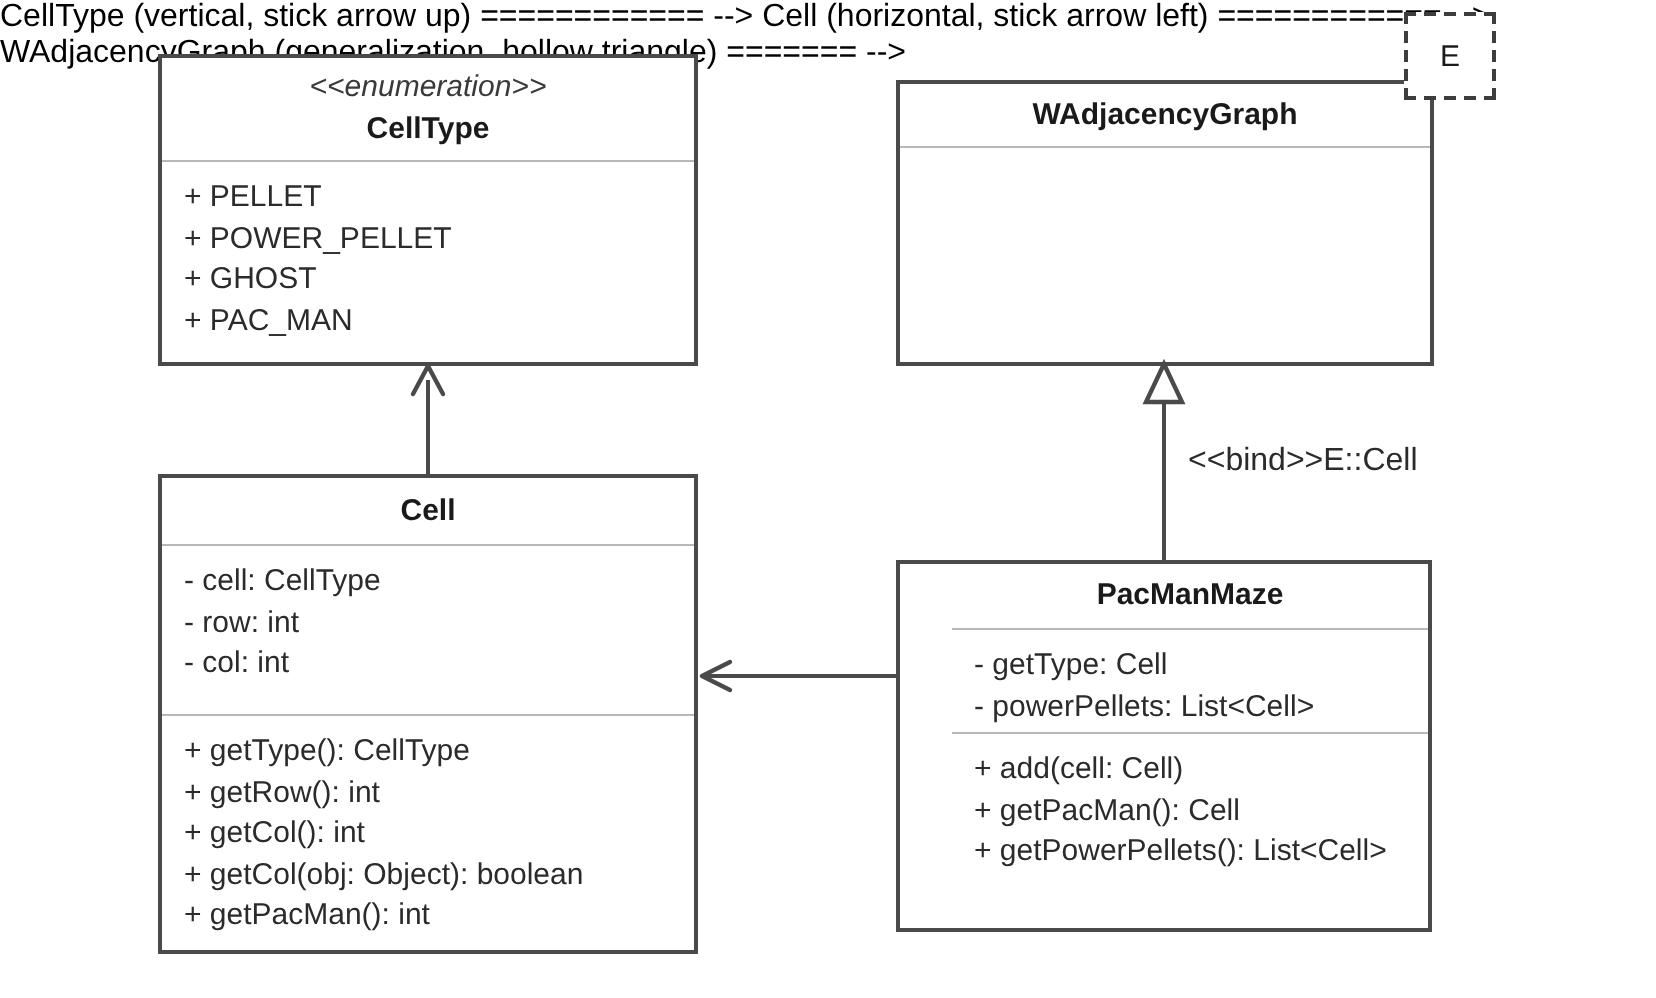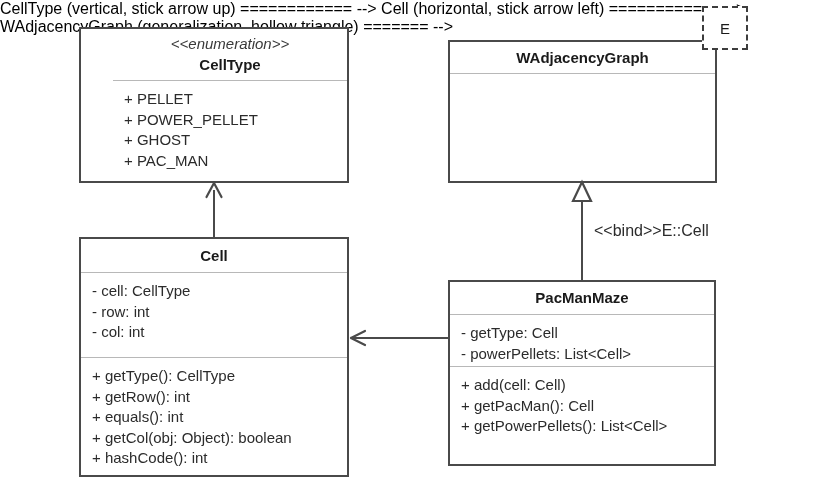--- a/index.html
+++ b/index.html
@@ -104,21 +104,21 @@
     position: absolute;
     overflow: visible;
   }
 </style>
 </head>
 <body>
 
 <div id="canvas">
 
   
-  <div class="uml-class" id="box-celltype" style="left:79px; top:27px; width:270px; height:156px;padding-left:32px;">
+  <div class="uml-class" id="box-celltype" style="left:79px; top:27px; width:270px; height:156px;">
     <div class="cls-header" style="height:52px;">
       <div class="cls-stereotype">&lt;&lt;enumeration&gt;&gt;</div>
       <div class="cls-name">CellType</div>
     </div>
     <div class="cls-compartment grow">
       <div class="member">+ PELLET</div>
       <div class="member">+ POWER_PELLET</div>
       <div class="member">+ GHOST</div>
       <div class="member">+ PAC_MAN</div>
     </div>
@@ -130,41 +130,41 @@
       <div class="cls-name">Cell</div>
     </div>
     <div class="cls-compartment" style="height:84px;">
       <div class="member">- cell: CellType</div>
       <div class="member">- row: int</div>
       <div class="member">- col: int</div>
     </div>
     <div class="cls-compartment divider grow">
       <div class="member">+ getType(): CellType</div>
       <div class="member">+ getRow(): int</div>
-      <div class="member">+ equals(): int</div>
+      <div class="member">+ getCol(): int</div>
       <div class="member">+ getCol(obj: Object): boolean</div>
-      <div class="member">+ hashCode(): int</div>
+      <div class="member">+ getPacMan(): int</div>
     </div>
   </div>
 
   
   <div class="uml-class" id="box-graph" style="left:448px; top:40px; width:269px; height:143px;">
     <div class="cls-header" style="height:32px;">
       <div class="cls-name">WAdjacencyGraph</div>
     </div>
     <div class="cls-compartment grow"></div>
   </div>
 
   
   <div class="template-param" style="left:702px; top:6px; width:46px; height:44px;">
     <span>E</span>
   </div>
 
   
-  <div class="uml-class" id="box-maze" style="left:448px; top:280px; width:268px; height:186px;">
+  <div class="uml-class" id="box-maze" style="left:448px; top:280px; width:268px; height:186px;padding-left:26px;">
     <div class="cls-header" style="height:33px;">
       <div class="cls-name">PacManMaze</div>
     </div>
     <div class="cls-compartment" style="height:51px;">
       <div class="member">- getType: Cell</div>
       <div class="member">- powerPellets: List&lt;Cell&gt;</div>
     </div>
     <div class="cls-compartment divider grow">
       <div class="member">+ add(cell: Cell)</div>
       <div class="member">+ getPacMan(): Cell</div>

